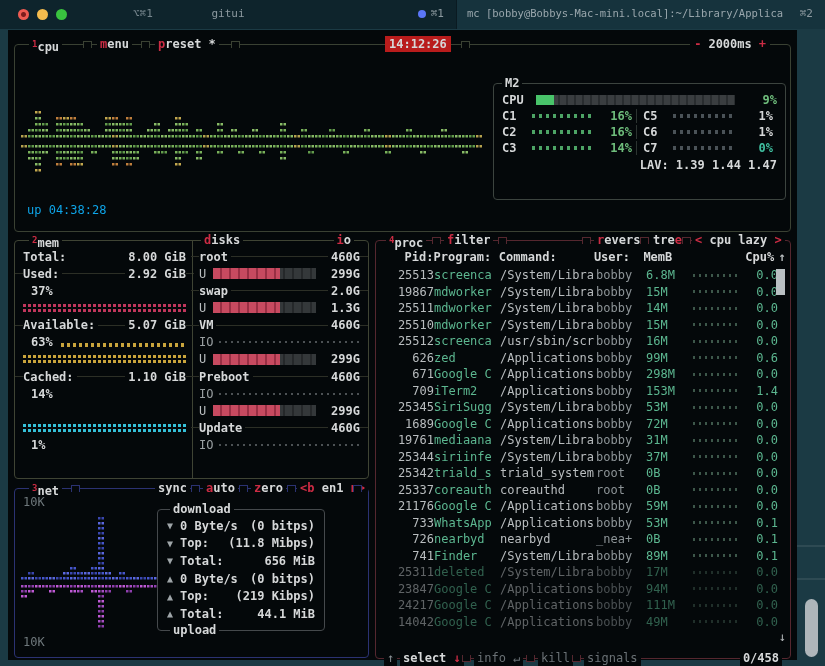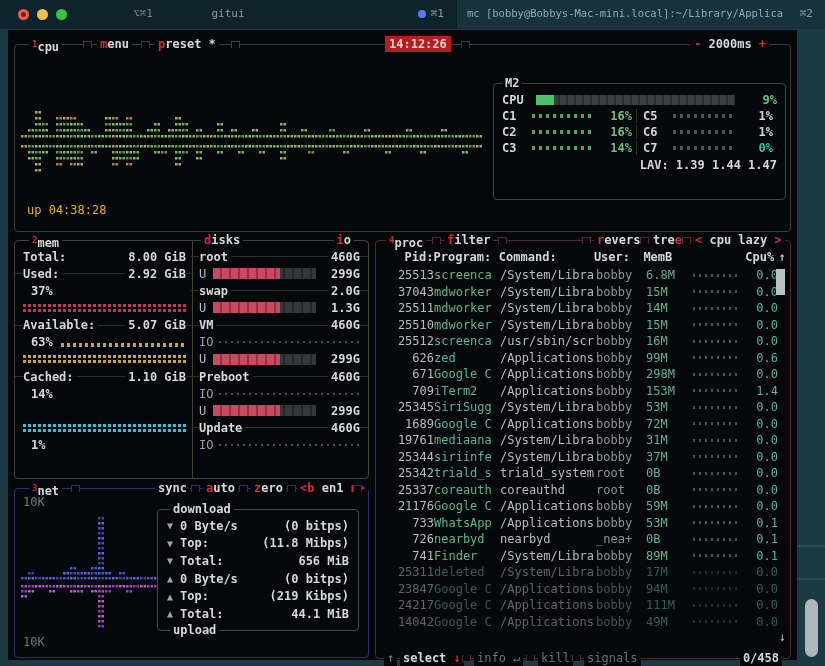--- a/index.html
+++ b/index.html
@@ -44,21 +44,21 @@
   .notch-b { position:absolute; bottom:-4px; width:9px; height:7px; border:1px solid var(--bc); border-top:none;
     background:#04080a; }
   .dim-gray { color:#6a7175; }
   .gray { color:#8a9296; }
 
   
   .cpu-box { left:6px; top:14px; width:777px; height:188px; --bc:#3a4133; }
   .clock { position:absolute; top:-9px; left:370px; height:16px; line-height:16px; background:#b91c1c; padding:0 4px; font-weight:bold; }
   .rate { position:absolute; top:-9px; right:20px; height:16px; line-height:16px; background:#04080a; padding:0 4px;
     font-weight:bold; display:flex; gap:7px; }
-  .uptime { position:absolute; left:12px; top:158px; color:#eab308; }
+  .uptime { position:absolute; left:12px; top:158px; color:#0ea5e9; }
   #cpu-graph { position:absolute; left:6px; top:38px; }
 
   
   .m2-box { left:478px; top:38px; width:293px; height:117px; --bc:#3c443f; background:#04080a; }
   .m2-inner { position:absolute; left:8px; right:8px; top:7px; }
   .m2-cpu-row { display:flex; align-items:center; height:17px; }
   .m2-cpu-label { width:34px; font-weight:bold; }
   .m2-bar { flex:1; height:10px; background:repeating-linear-gradient(90deg,#3a3e40 0 6px,#292d2f 6px 8px); }
   .m2-bar-fill { height:100%; background:#49c46a; }
   .m2-cpu-pct { width:42px; text-align:right; font-weight:bold; color:#6fbe7c; }
@@ -91,21 +91,21 @@
   .dio-line { flex:1; height:2px; background:repeating-linear-gradient(90deg,#4c5154 0 2px,transparent 2px 6px); }
   .du-label { color:#b9bdbf; width:14px; }
   .dbar { flex:1; height:11px; background:repeating-linear-gradient(90deg,#34383a 0 7px,#25282a 7px 9px); }
   .dbar-fill { height:100%; background:repeating-linear-gradient(90deg,#c74a60 0 7px,#992f44 7px 9px); }
   .dval { width:44px; text-align:right; font-weight:bold; }
 
   
   .net-box { left:6px; top:458px; width:355px; height:170px; --bc:#2b3272; }
   .scale-label { position:absolute; left:8px; color:#6f787c; }
   #net-graph { position:absolute; left:6px; top:10px; }
-  .net-inner { position:absolute; left:142px; top:20px; width:202px; height:122px; border:1px solid #45494c;
+  .net-inner { position:absolute; left:142px; top:20px; width:168px; height:122px; border:1px solid #45494c;
     border-radius:4px; background:#04080a; --bc:#45494c; }
   .nrow { display:flex; align-items:center; height:17.6px; padding:0 9px; font-weight:bold; }
   .nrow .dir { color:#9fa6a9; margin-right:7px; font-size:10px; }
   .nrow .nval { margin-left:auto; }
   .net-rows { padding-top:7px; }
 
   
   .proc-box { left:367px; top:210px; width:416px; height:419px; --bc:#55272f; }
   .prow { display:flex; align-items:center; height:16.5px; padding-left:6px; }
   .phead { font-weight:bold; color:#d6d8d9; position:absolute; left:0; right:0; top:8px; }
@@ -1039,21 +1039,21 @@
               <span class="c-prog">screenca</span>
               <span class="c-cmd">/System/Libra</span>
               <span class="c-user">bobby</span>
               <span class="c-mem">6.8M</span>
               <span class="c-dots">
                 <div class="leader"></div>
               </span>
               <span class="c-cpu">0.0</span>
             </div>
             <div class="prow">
-              <span class="c-pid">37043</span>
+              <span class="c-pid">19867</span>
               <span class="c-prog">mdworker</span>
               <span class="c-cmd">/System/Libra</span>
               <span class="c-user">bobby</span>
               <span class="c-mem">15M</span>
               <span class="c-dots">
                 <div class="leader"></div>
               </span>
               <span class="c-cpu">0.0</span>
             </div>
             <div class="prow">

